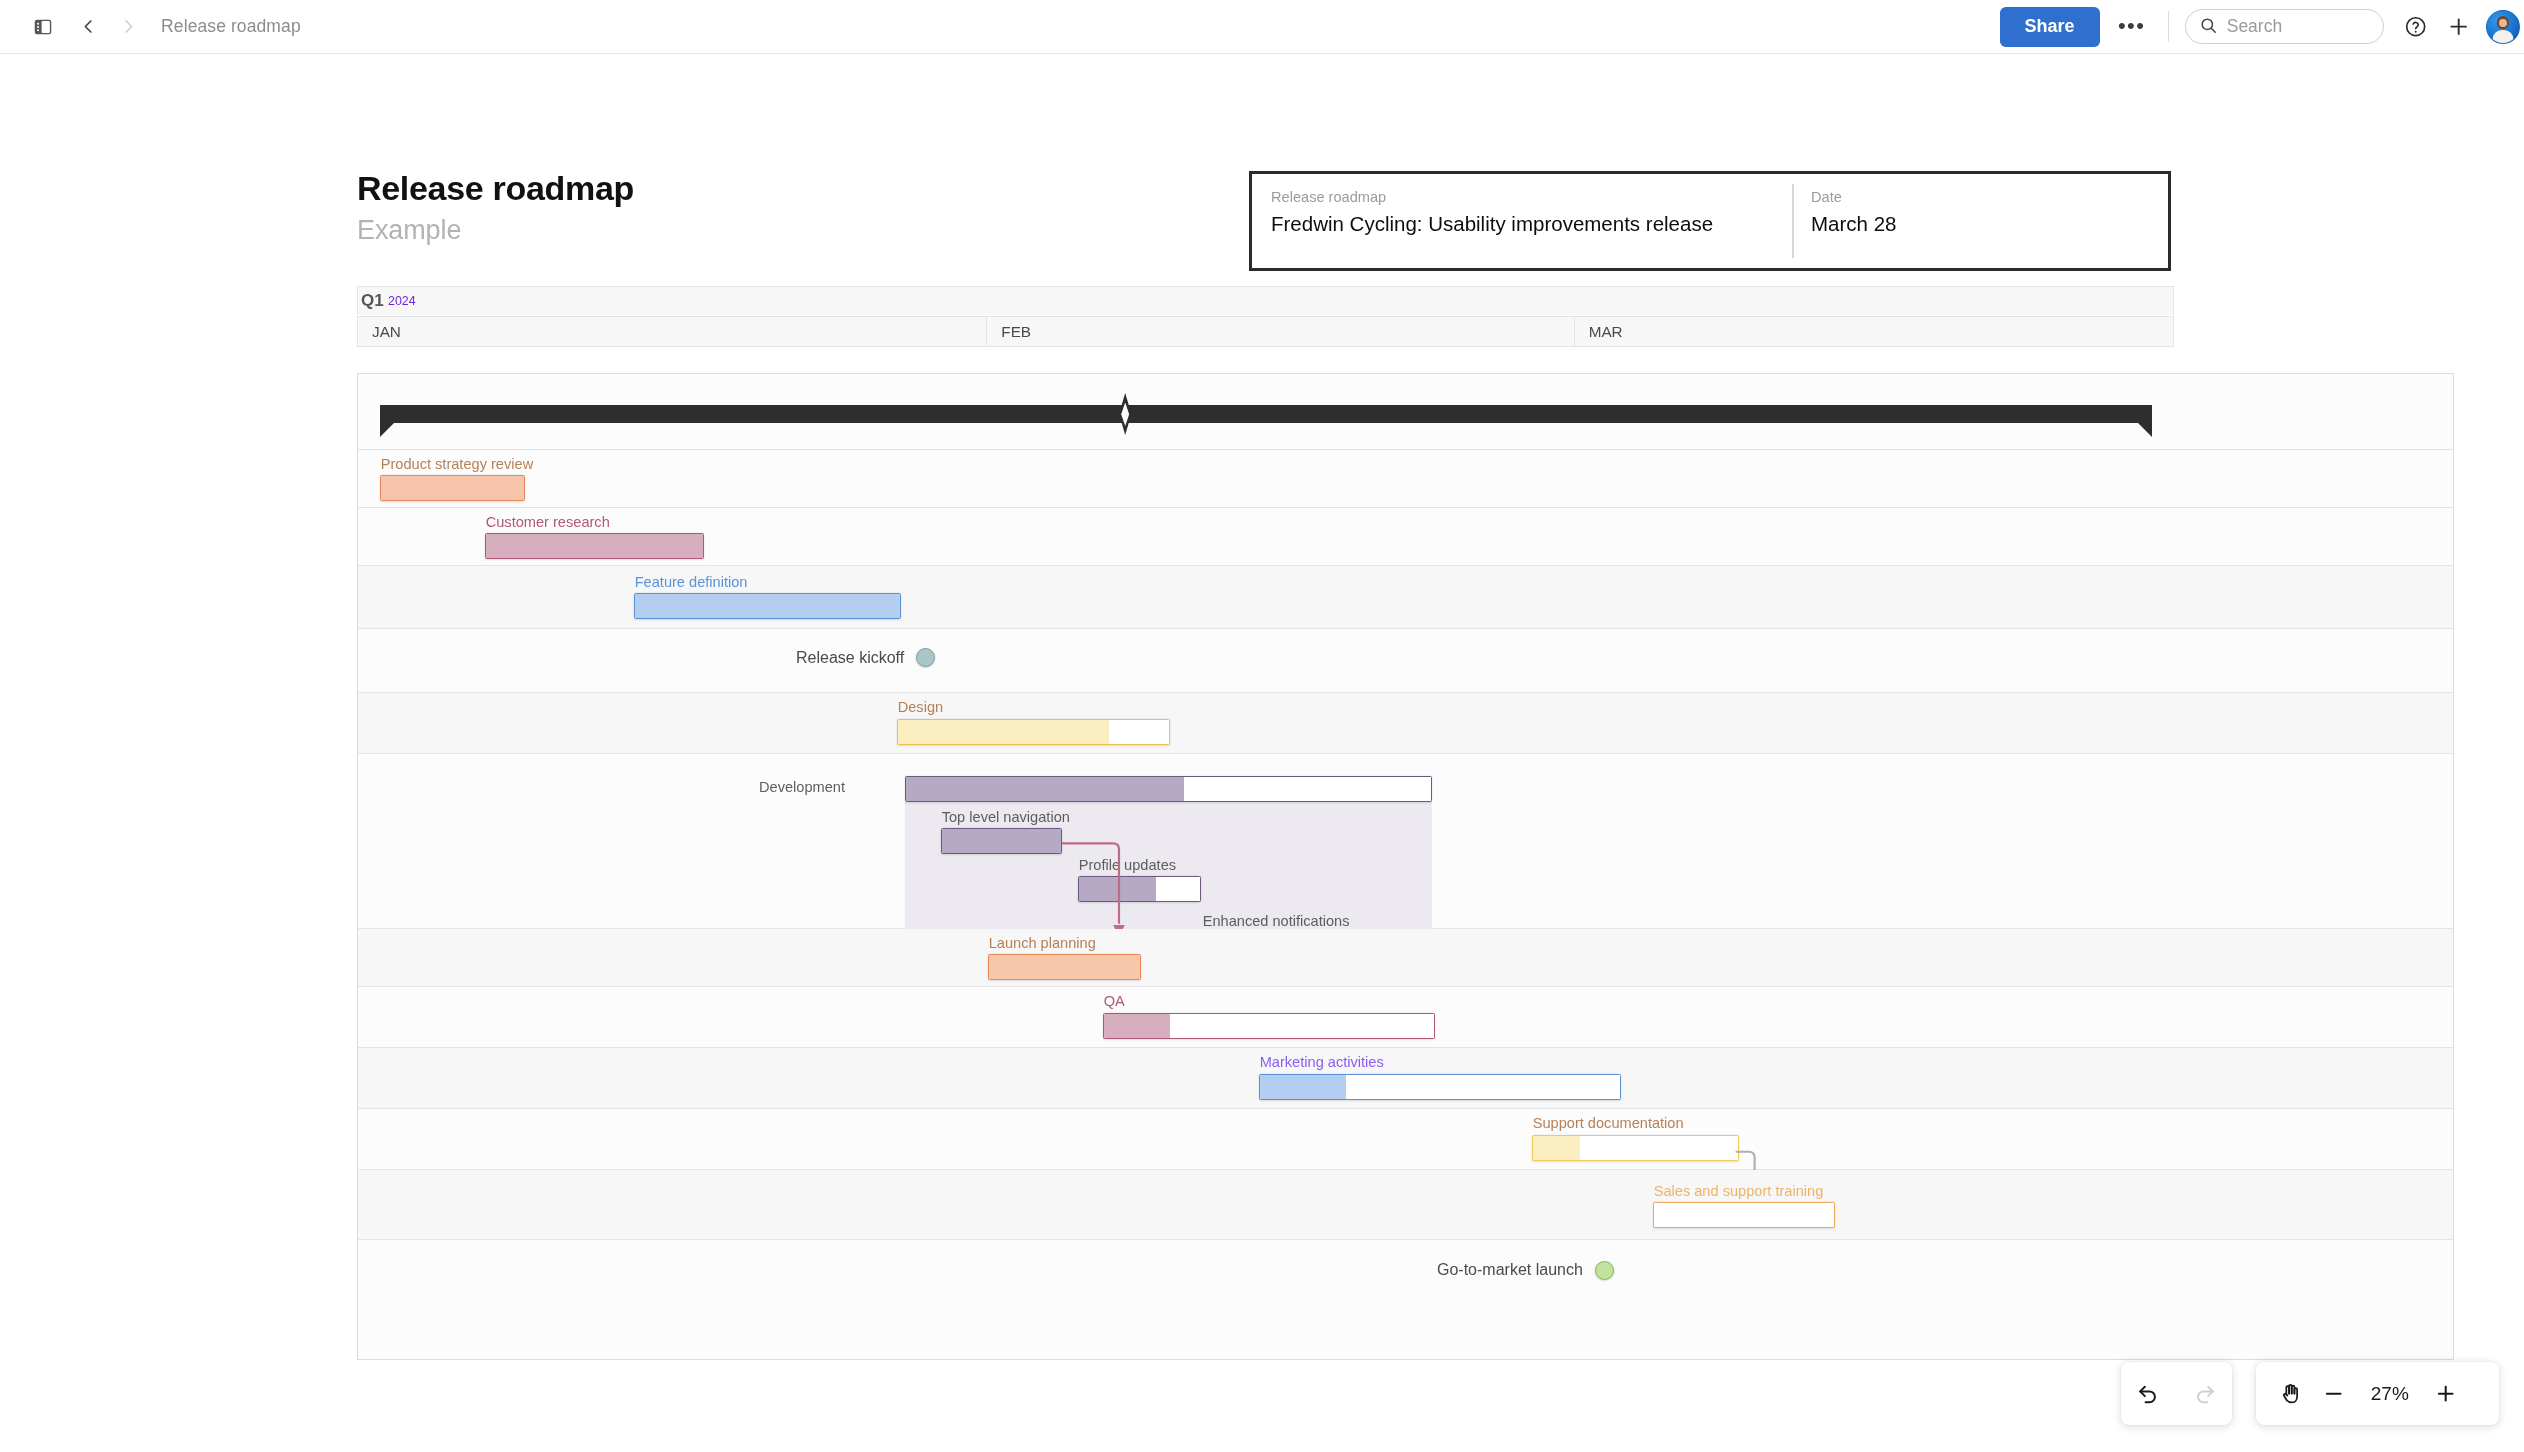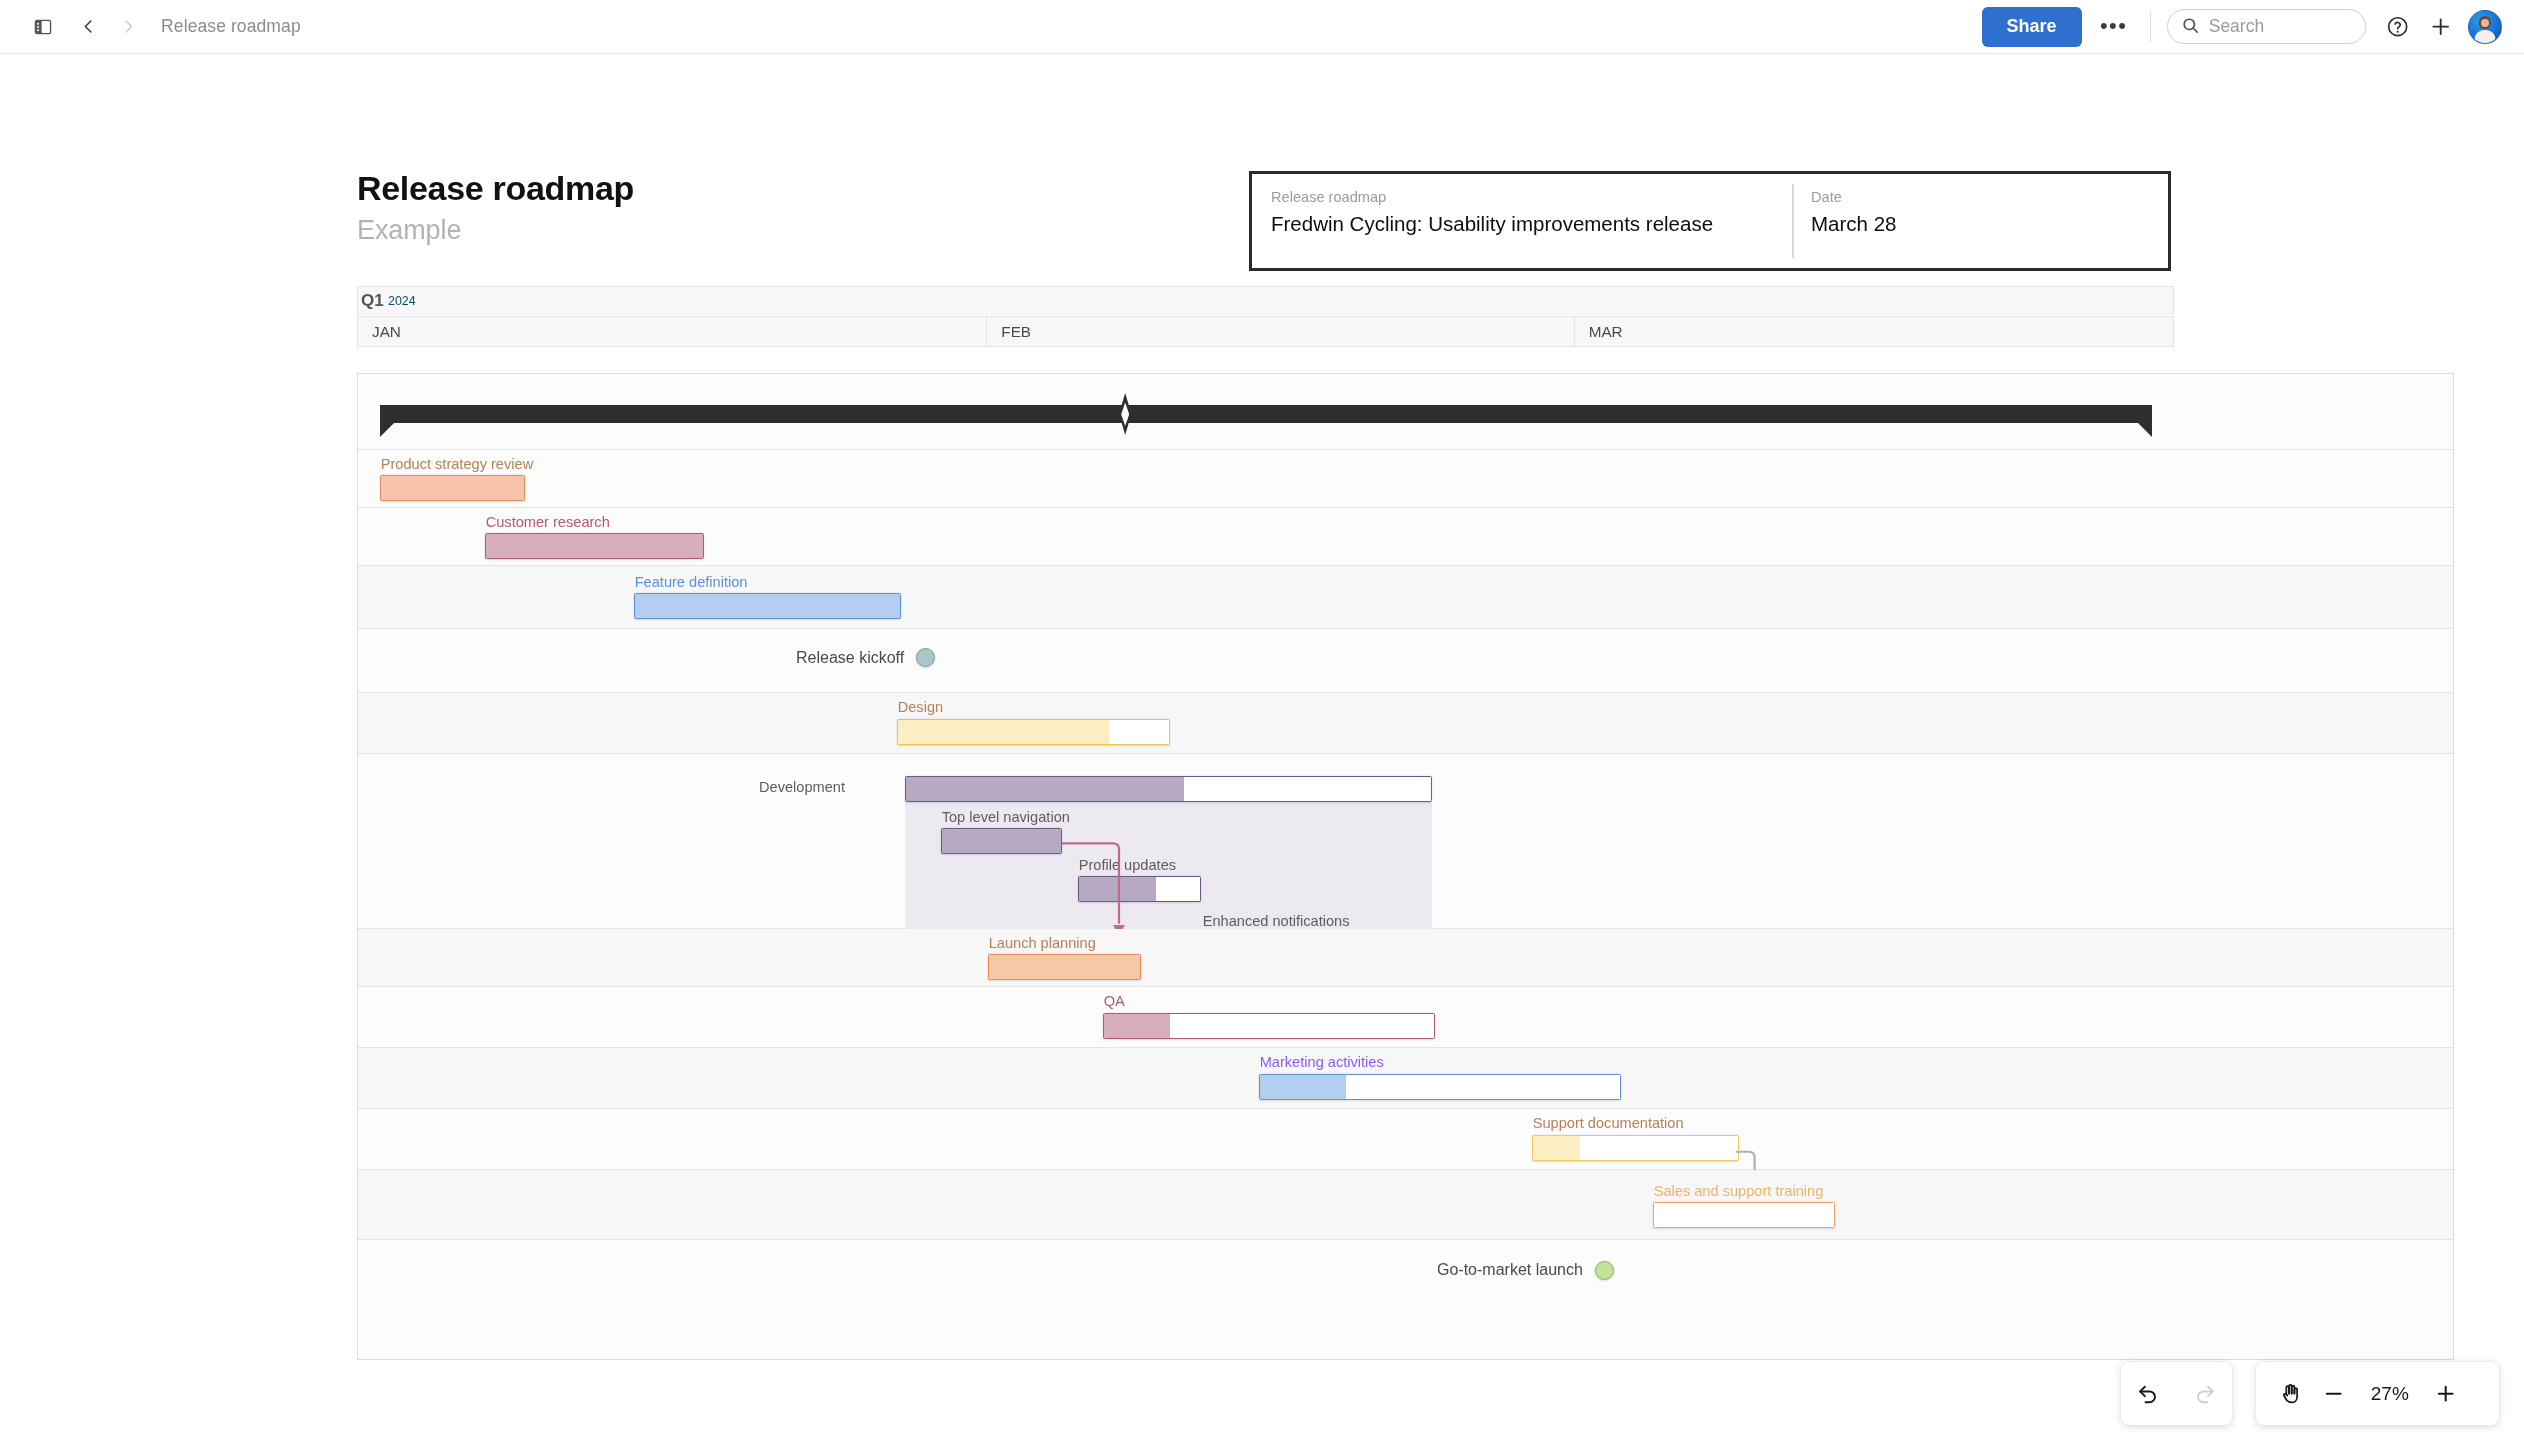--- a/index.html
+++ b/index.html
@@ -24,21 +24,21 @@
     border-radius: 5.1px; cursor: pointer;
   }
   .panel-icon { margin-left: 25.6px; }
   .breadcrumb-title {
     margin-left: 16px;
     font-size: 17.5px; color: #8c8c8c; letter-spacing: 0.1px;
     white-space: nowrap;
   }
   .tb-right {
     margin-left: auto; display: flex; align-items: center; gap: 0;
-    padding-right: 23px;
+    padding-right: 5px;
   }
   .share-btn {
     background: #2f6fd0; color: #fff;
     font-size: 18px; font-weight: 600;
     padding: 9.5px 25px; border-radius: 5.8px;
     cursor: pointer; border: none;
     font-family: "Liberation Sans", sans-serif;
   }
   .dots-btn {
     width: 41px; height: 35px; margin-left: 11.7px;
@@ -129,21 +129,21 @@
   .hdr-value { font-size: 20.5px; color: #0d0d0d; }
 
   
   .qstrip {
     position: absolute; left: 357px; top: 232px;
     width: 1817px; height: 29px;
     background: #f7f7f7; border: 0.7px solid #e4e4e4; border-bottom: none;
     display: flex; align-items: center; padding-left: 3px;
   }
   .q-main { font-size: 17px; font-weight: 700; color: #555; }
-  .q-year { font-size: 12.4px; color: #0c4a6e; margin-left: 4.4px; }
+  .q-year { font-size: 12.4px; color: #6d28d9; margin-left: 4.4px; }
   .mstrip {
     position: absolute; left: 357px; top: 262px;
     width: 1817px; height: 31px;
     background: #f7f7f7; border: 0.7px solid #e4e4e4;
     display: flex;
   }
   .mcell {
     height: 100%; display: flex; align-items: center; padding-left: 14px;
     font-size: 15.3px; color: #4a4a4a; font-weight: 500;
     border-right: 0.7px solid #e4e4e4;

